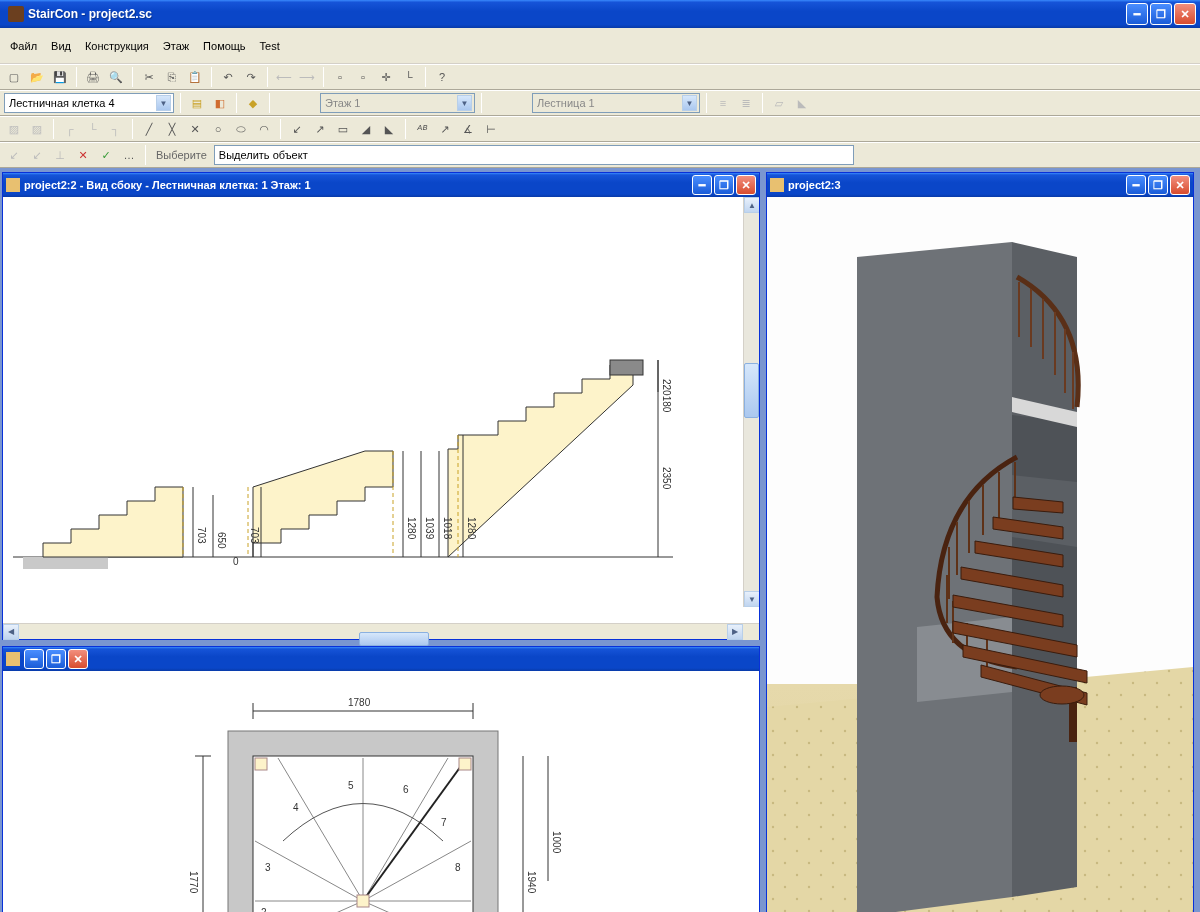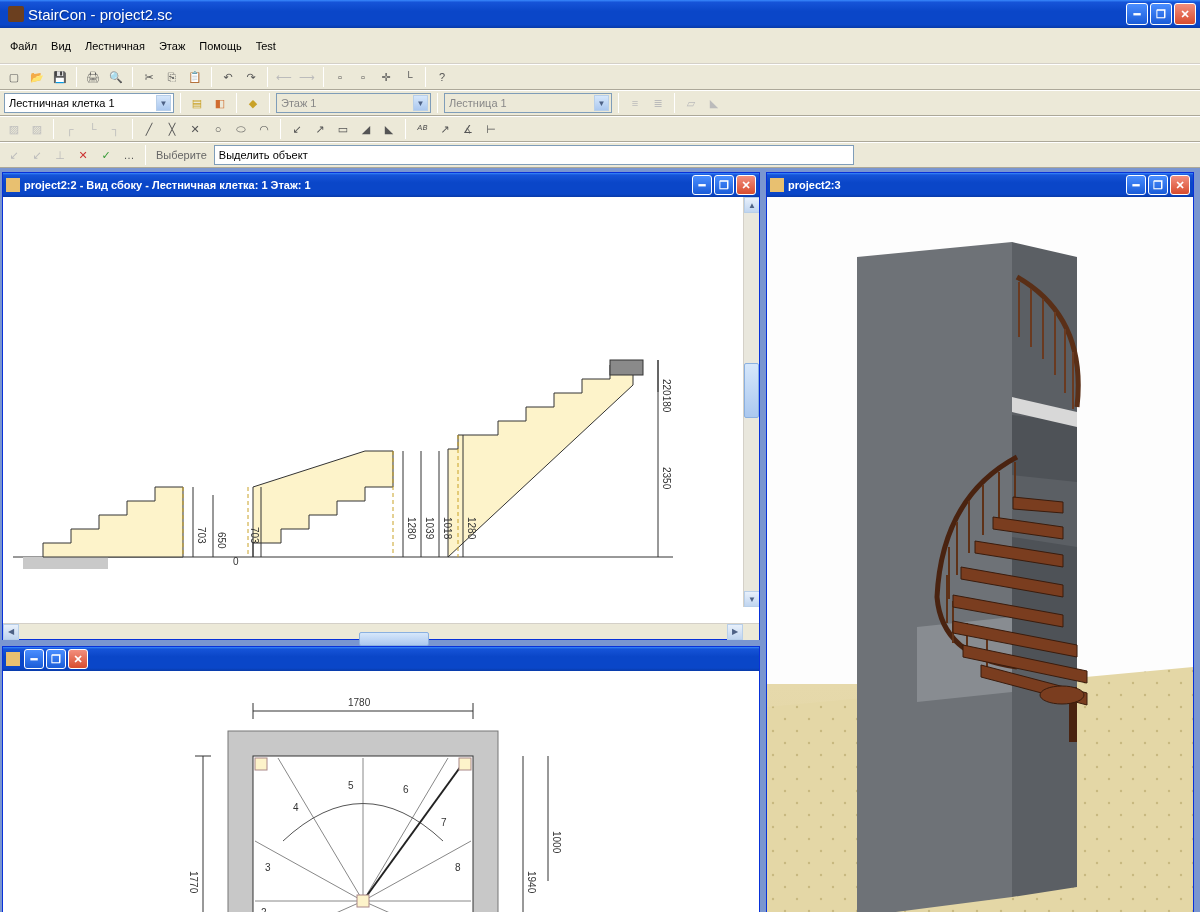--- a/index.html
+++ b/index.html
@@ -1,31 +1,31 @@
 <!DOCTYPE html>
 <html><head>
 <meta charset="utf-8">
 <style>
   *{box-sizing:border-box;margin:0;padding:0;font-family:Tahoma,Arial,sans-serif;font-size:11px;}
   body{background:#ece9d8;width:1200px;height:912px;overflow:hidden;}
   .titlebar{height:28px;background:linear-gradient(to bottom,#3a8afd 0%,#1654d8 8%,#0a46c8 40%,#0a46c8 88%,#083aa8 100%);display:flex;align-items:center;color:#fff;padding:0 4px;}
   .titlebar .app-icon{width:16px;height:16px;margin:0 4px;background:#6b3f1f;border-radius:2px;}
-  .titlebar .title{flex:1;font-weight:normal;font-size:15px;text-shadow:1px 1px 1px rgba(0,0,0,.3);}
+  .titlebar .title{flex:1;font-weight:bold;font-size:12px;text-shadow:1px 1px 1px rgba(0,0,0,.3);}
   .winbtns{display:flex;gap:2px;}
   .winbtn{width:22px;height:22px;border:1px solid #fff;border-radius:3px;display:flex;align-items:center;justify-content:center;font-weight:bold;color:#fff;}
   .winbtn.min,.winbtn.max{background:linear-gradient(to bottom,#4a8eff,#1a5cd8);}
   .winbtn.cls{background:linear-gradient(to bottom,#f28f7e,#d84c2e);}
   .menubar{height:36px;background:#ece9d8;display:flex;align-items:center;padding:2px 4px;gap:2px;border-bottom:1px solid #d4d0c8;}
   .menuitem{padding:2px 6px;}
   .toolbar{min-height:26px;background:#ece9d8;border-top:1px solid #fff;border-bottom:1px solid #aca899;display:flex;align-items:center;padding:1px 4px;gap:3px;flex-wrap:wrap;}
   .tbtn{width:20px;height:20px;border:1px solid transparent;display:flex;align-items:center;justify-content:center;color:#555;}
   .tbtn.disabled{color:#bbb;}
   .sep{width:1px;height:20px;background:#aca899;margin:0 3px;border-right:1px solid #fff;}
   .combo{height:20px;border:1px solid #7f9db9;background:#fff;display:flex;align-items:center;padding:0 2px 0 4px;min-width:120px;}
-  .combo.dis{background:#ece9d8;color:#888;}
+  .combo.dis{background:#ece9d8;color:#888;margin-left:44px;}
   .combo .arrow{margin-left:auto;width:15px;height:16px;background:linear-gradient(to bottom,#d6e7fb,#abc8ef);border:1px solid #b8cfe9;display:flex;align-items:center;justify-content:center;font-size:8px;color:#4d6185;}
   .textinput{height:20px;border:1px solid #7f9db9;background:#fff;flex:1;padding:0 4px;display:flex;align-items:center;}
   .workspace{position:relative;height:782px;background:#7a96d0;}
   .mdi{position:absolute;border:1px solid #0831d9;background:#fff;display:flex;flex-direction:column;}
   .mdi-title{height:24px;background:linear-gradient(to bottom,#3a8afd 0%,#1654d8 8%,#0a46c8 40%,#0a46c8 88%,#083aa8 100%);display:flex;align-items:center;color:#fff;padding:0 3px;font-weight:bold;font-size:12px;}
   .mdi-title .icon{width:14px;height:14px;background:#e8c070;margin-right:4px;}
   .mdi-title .t{flex:1;white-space:nowrap;overflow:hidden;}
   .mdi-title .winbtn{width:20px;height:20px;}
   .mdi-body{flex:1;background:#fff;position:relative;overflow:hidden;}
   .scroll-h{height:16px;background:#ece9d8;border-top:1px solid #d4d0c8;display:flex;align-items:center;}
@@ -45,21 +45,21 @@
   <div class="winbtns">
     <div class="winbtn min">━</div>
     <div class="winbtn max">❐</div>
     <div class="winbtn cls">✕</div>
   </div>
 </div>
 
 <div class="menubar">
   <div class="menuitem">Файл</div>
   <div class="menuitem">Вид</div>
-  <div class="menuitem">Лестничная</div>
+  <div class="menuitem">Конструкция</div>
   <div class="menuitem">Этаж</div>
   <div class="menuitem">Помощь</div>
   <div class="menuitem">Test</div>
 </div>
 
 <div class="toolbar">
   <div class="tbtn">▢</div>
   <div class="tbtn">📂</div>
   <div class="tbtn">💾</div>
   <div class="sep"></div>
@@ -79,21 +79,21 @@
   <div class="tbtn">▫</div>
   <div class="tbtn">▫</div>
   <div class="tbtn">✛</div>
   <div class="tbtn">└</div>
   <div class="sep"></div>
   <div class="tbtn">?</div>
 </div>
 
 <div class="toolbar">
   <div class="combo" style="width:170px">
-    <span>Лестничная клетка 1</span>
+    <span>Лестничная клетка 4</span>
       <span class="arrow">▼</span>
   </div>
   <div class="sep"></div>
   <div class="tbtn" style="color:#c9a227">▤</div>
   <div class="tbtn" style="color:#d06c2f">◧</div>
   <div class="sep"></div>
   <div class="tbtn" style="color:#c9a227">◆</div>
   <div class="sep"></div>
   <div class="combo dis" style="width:155px">
     <span>Этаж 1</span>

